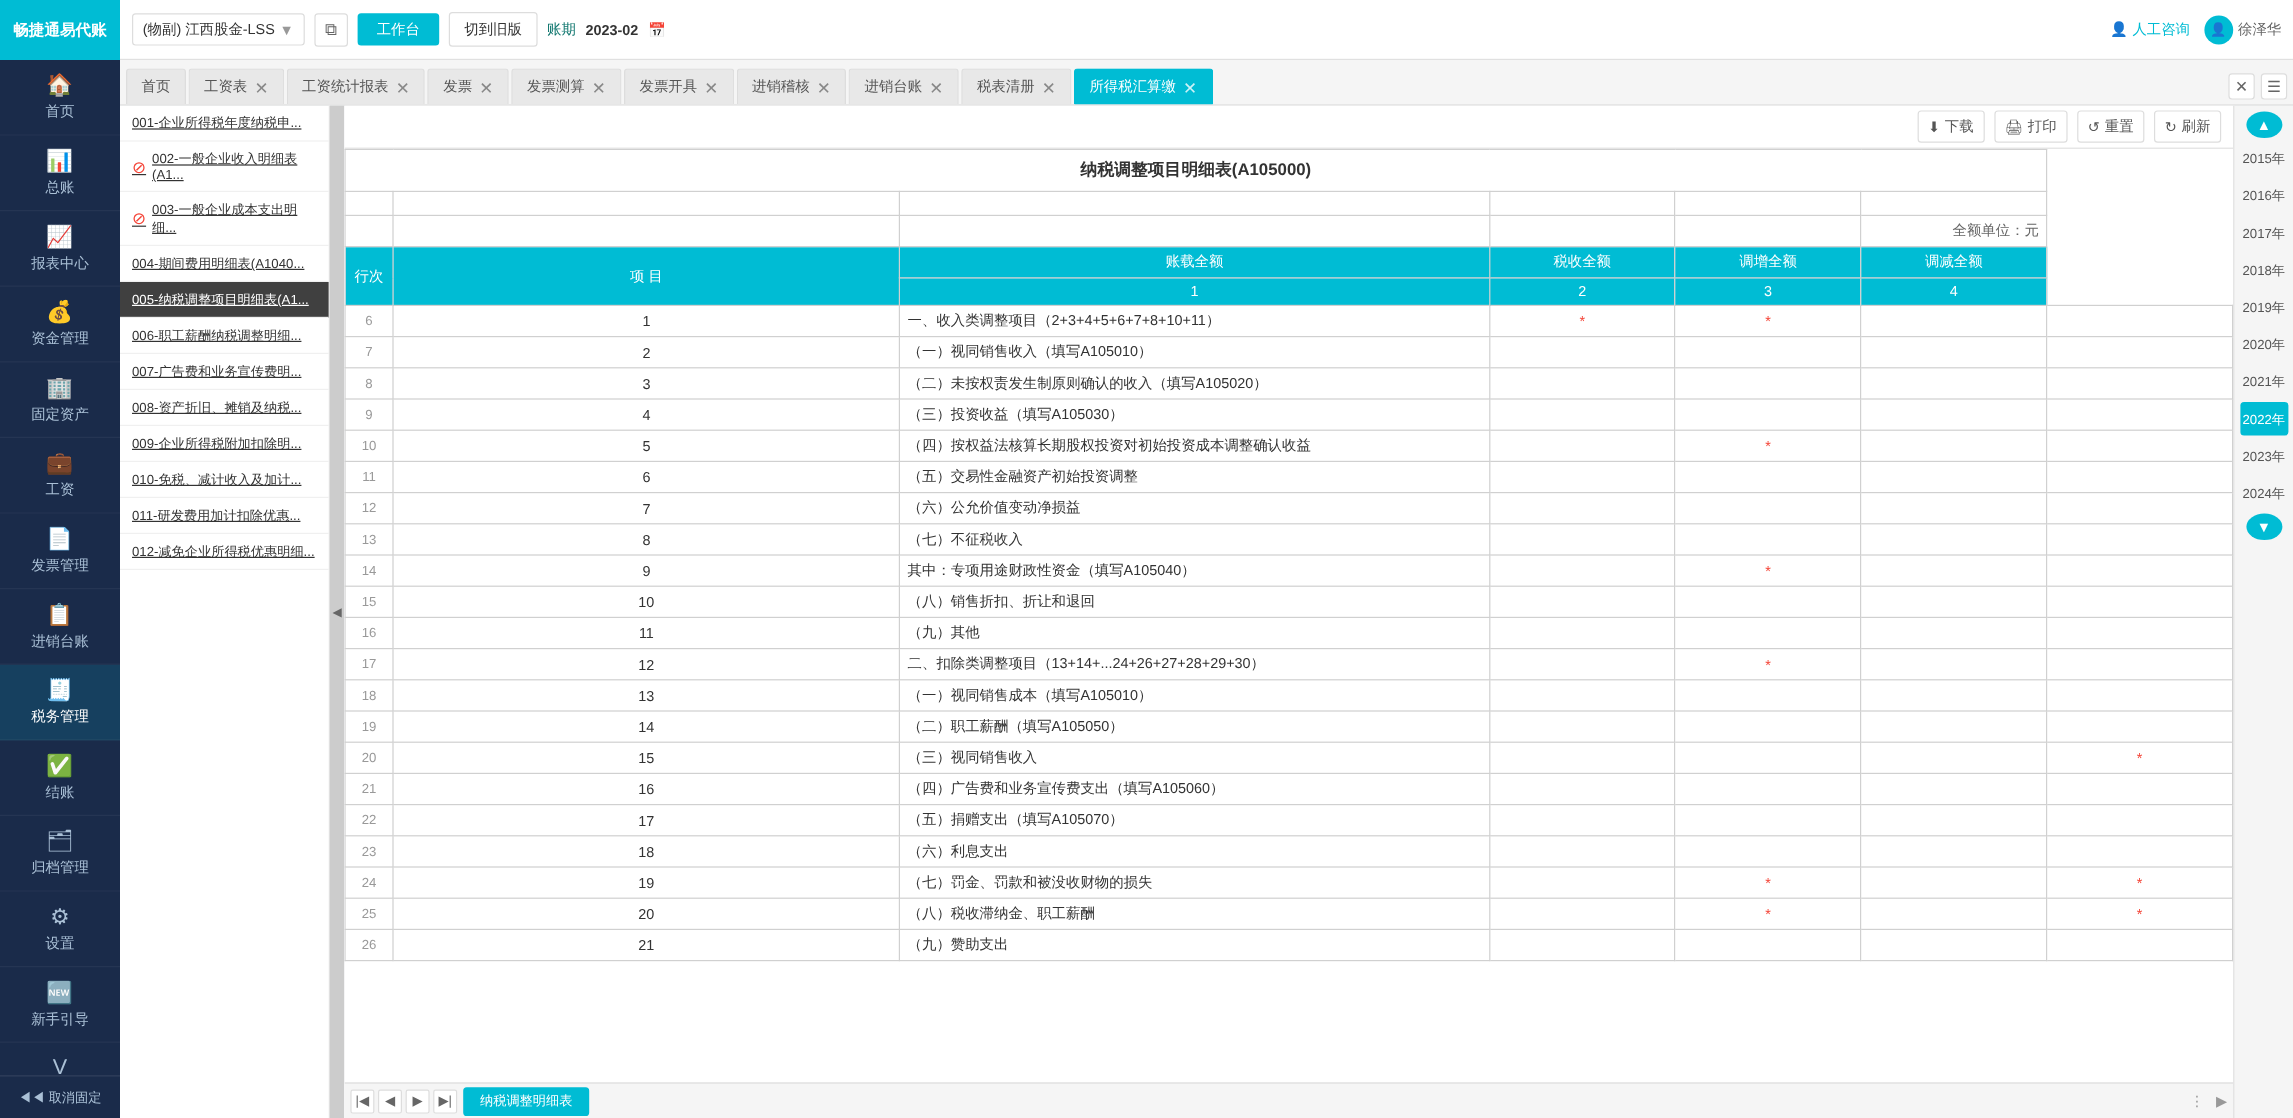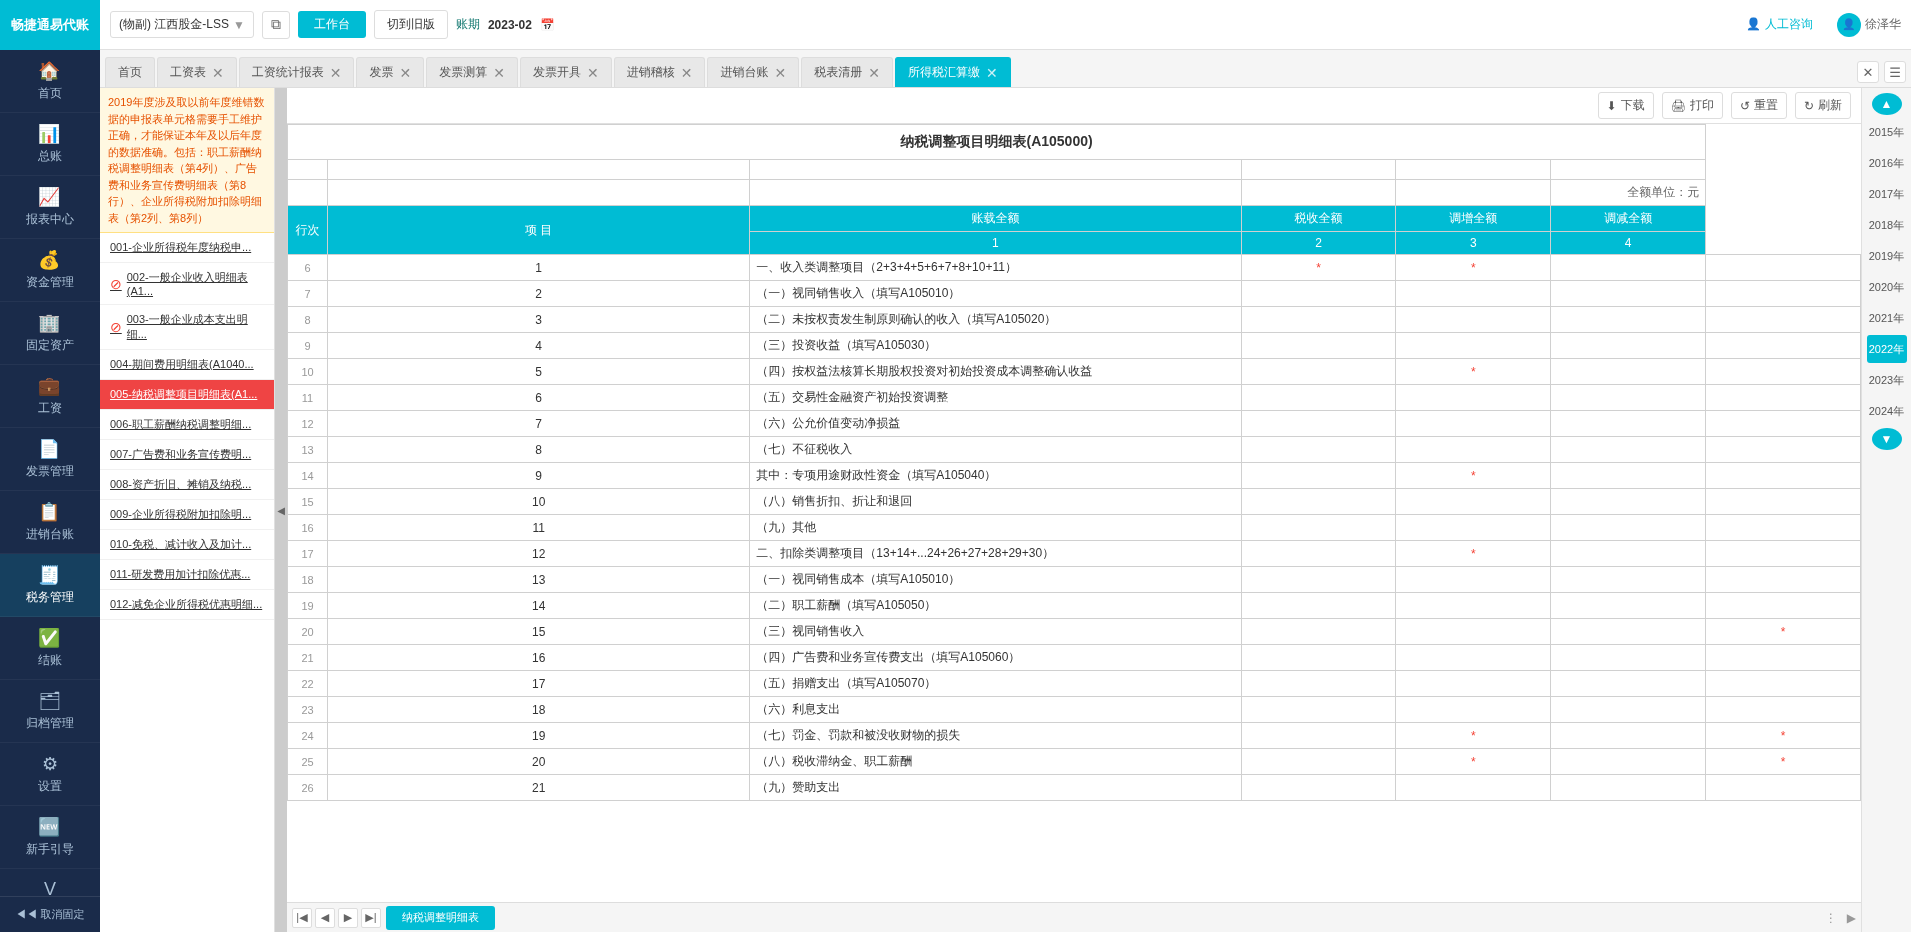--- a/index.html
+++ b/index.html
@@ -114,21 +114,21 @@
       padding: 5px 12px;
       border-radius: 3px;
       border: 1px solid #ddd;
       cursor: pointer;
       font-size: 12px;
     }
     .top-bar-right {
       margin-left: auto;
       display: flex;
       align-items: center;
-      gap: 24px;
+      gap: 12px;
       font-size: 12px;
       color: #666;
     }
     .user-info {
       display: flex;
       align-items: center;
       gap: 4px;
       cursor: pointer;
     }
     .avatar {
@@ -234,21 +234,21 @@
       padding: 7px 10px;
       font-size: 11px;
       color: #333;
       cursor: pointer;
       border-bottom: 1px solid #f0f0f0;
       display: flex;
       align-items: center;
       gap: 5px;
       text-decoration: underline;
     }
-    .left-item.active { background: #ef4444; color: #fff; }
+    .left-item.active { background: #404040; color: #fff; }
     .left-item .error-icon { color: #f44336; font-size: 14px; }
     .collapse-btn {
       width: 12px;
       background: #ccc;
       display: flex;
       align-items: center;
       justify-content: center;
       cursor: pointer;
       color: #666;
       font-size: 10px;
@@ -368,21 +368,21 @@
       border-top: 1px solid #ddd;
       display: flex;
       align-items: center;
       padding: 0 5px;
       gap: 5px;
     }
     .bottom-tab {
       height: 24px;
       padding: 0 12px;
       background: #e8e8e8;
-      border: 4px solid #8b5cf6;
+      border: 2px solid #8b5cf6;
       border-radius: 3px;
       display: flex;
       align-items: center;
       font-size: 11px;
       color: #555;
       cursor: pointer;
     }
     .bottom-tab.active { background: #00bcd4; color: #fff; border-color: #00bcd4; }
     .bottom-nav {
       display: flex;
@@ -550,21 +550,20 @@
       </div>
       <div class="tab-actions">
       <div class="tab-action-btn">✕</div>
       <div class="tab-action-btn">☰</div>
     </div>
   </div>
 
   <div class="content-area">
 
     <div class="left-panel">
-      <div class="left-panel-notice">2019年度涉及取以前年度维错数据的申报表单元格需要手工维护正确，才能保证本年及以后年度的数据准确。包括：职工薪酬纳税调整明细表（第4列）、广告费和业务宣传费明细表（第8行）、企业所得税附加扣除明细表（第2列、第8列）</div>
       <div class="left-panel-list">
 
       <div class="left-item">
             <span>001-企业所得税年度纳税申...</span>
           </div>
           <div class="left-item">
             <span class="error-icon">⊘</span>
             <span>002-一般企业收入明细表(A1...</span>
           </div>
           <div class="left-item">

